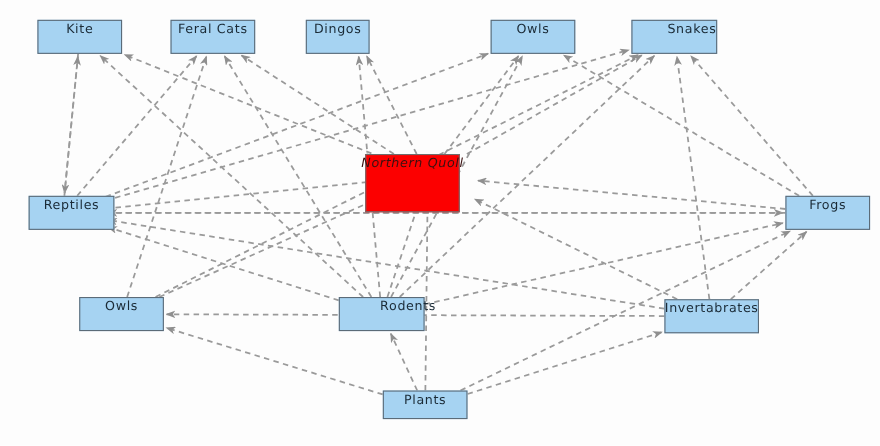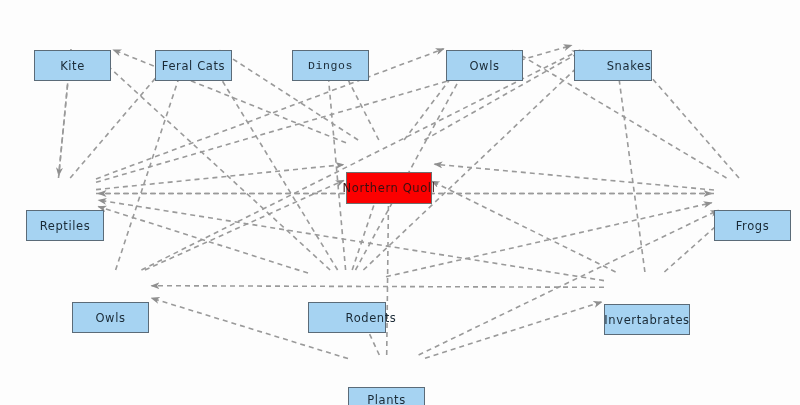--- a/index.html
+++ b/index.html
@@ -30,28 +30,26 @@
     stroke: #9a9a9a;
     stroke-width: 1.6;
     stroke-dasharray: 5 4;
     fill: none;
   }
   .node-box {
     position: absolute;
     box-sizing: border-box;
     border: 1.5px solid #5b6b78;
     display: flex;
-    align-items: center;
     justify-content: center;
     font-size: 11.5px;
     letter-spacing: 0.6px;
     color: #1a2a36;
     white-space: nowrap;
     z-index: 5;
-    margin-top: 32px;
   }
   .node-prey {
     background: #a6d3f2;
   }
   .node-focus {
     background: #fc0000;
     border-color: #6e6e6e;
     color: #3a1010;
   }
 </style>
@@ -105,30 +103,30 @@
         <line class="edge-line" x1="714.0" y1="193.5" x2="98.5" y2="193.5" marker-end="url(#arrowhead)"></line>
       </g>
   </svg>
   <div id="nodes-layer">
       <div class="node-box node-prey" style="left: 34px; top: 18px; width: 77px; height: 31px;">
         <span>Kite</span>
       </div>
       <div class="node-box node-prey" style="left: 155px; top: 18px; width: 77px; height: 31px;">
         <span>Feral Cats</span>
       </div>
-      <div class="node-box node-prey" style="left: 292px; top: 18px; width: 77px; height: 31px; font-family: Liberation Mono, monospace;">
+      <div class="node-box node-prey" style="left: 278px; top: 18px; width: 58px; height: 31px;">
         <span>Dingos</span>
       </div>
       <div class="node-box node-prey" style="left: 446px; top: 18px; width: 77px; height: 31px;">
         <span>Owls</span>
       </div>
       <div class="node-box node-prey" style="left: 574px; top: 18px; width: 78px; height: 31px; padding-left: 32px;">
         <span>Snakes</span>
       </div>
-      <div class="node-box node-focus" style="left: 346px; top: 140px; width: 86px; height: 32px;">
+      <div class="node-box node-focus" style="left: 332px; top: 140px; width: 86px; height: 53px; font-style: italic;">
         <span>Northern Quoll</span>
       </div>
       <div class="node-box node-prey" style="left: 26px; top: 178px; width: 78px; height: 31px;">
         <span>Reptiles</span>
       </div>
       <div class="node-box node-prey" style="left: 714px; top: 178px; width: 77px; height: 31px;">
         <span>Frogs</span>
       </div>
       <div class="node-box node-prey" style="left: 72px; top: 270px; width: 77px; height: 31px;">
         <span>Owls</span>

